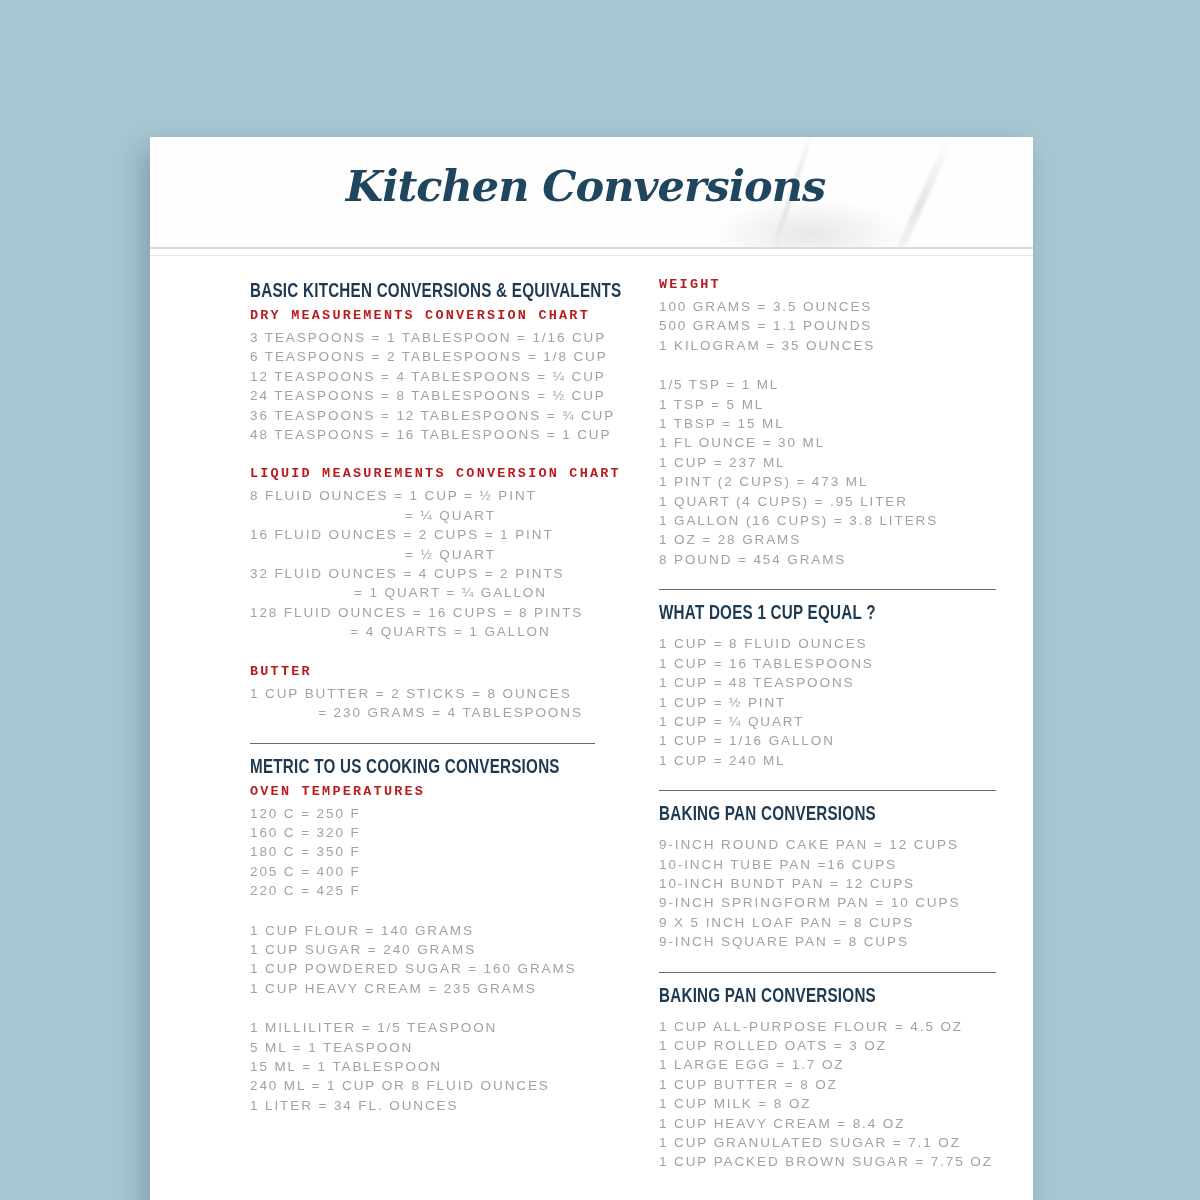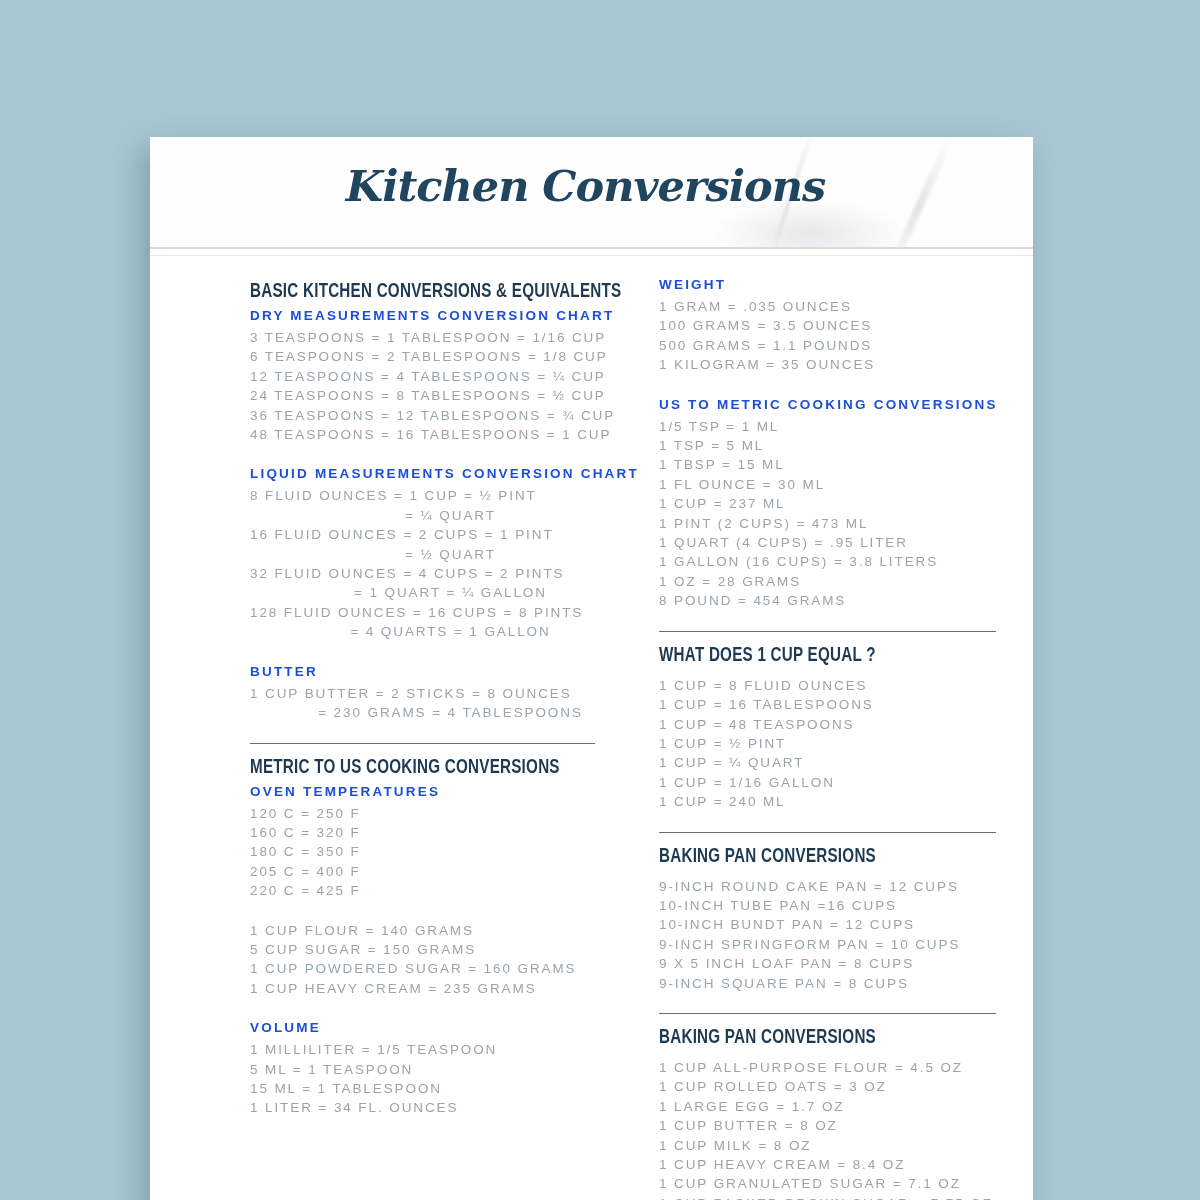--- a/index.html
+++ b/index.html
@@ -37,21 +37,21 @@
   .block.h1-only { margin-bottom:4px; }
 
   .h1 {
     display:inline-block; transform:scaleX(.78); transform-origin:0 50%;
     font-weight:700; font-size:19.5px; line-height:24px; letter-spacing:.3px;
     color:#1d3a52; white-space:nowrap; margin-bottom:10px;
   }
   .block > .h1:last-child { margin-bottom:0; }
   .h2 {
     font-weight:700; font-size:13.5px; line-height:19px; letter-spacing:2.2px;
-    color:#1d4ed8; margin-bottom:3px; white-space:nowrap;
+    color:#b91c1c; margin-bottom:3px; white-space:nowrap;font-family:Liberation Mono, monospace;
   }
   .line {
     font-size:13.5px; line-height:19.4px; letter-spacing:1.9px;
     color:#9aa4ac; white-space:nowrap;
   }
   .line.indent { padding-left:56px;text-align:center; }
   .divider { height:1px; background:#646e76; margin:14px 0 10px; }
 </style>
 </head>
 <body>
@@ -100,42 +100,40 @@
         <section class="block">
           <div class="h2">OVEN TEMPERATURES</div>
           <div class="line">120 C = 250 F</div>
           <div class="line">160 C = 320 F</div>
           <div class="line">180 C = 350 F</div>
           <div class="line">205 C = 400 F</div>
           <div class="line">220 C = 425 F</div>
         </section>
         <section class="block">
           <div class="line">1 CUP FLOUR = 140 GRAMS</div>
-          <div class="line">5 CUP SUGAR = 150 GRAMS</div>
+          <div class="line">1 CUP SUGAR = 240 GRAMS</div>
           <div class="line">1 CUP POWDERED SUGAR = 160 GRAMS</div>
           <div class="line">1 CUP HEAVY CREAM = 235 GRAMS</div>
         </section>
         <section class="block">
-          <div class="h2">VOLUME</div>
           <div class="line">1 MILLILITER = 1/5 TEASPOON</div>
           <div class="line">5 ML = 1 TEASPOON</div>
           <div class="line">15 ML = 1 TABLESPOON</div>
+          <div class="line">240 ML = 1 CUP OR 8 FLUID OUNCES</div>
           <div class="line">1 LITER = 34 FL. OUNCES</div>
         </section>
       </div>
     <div class="col col-right">
         <section class="block">
           <div class="h2">WEIGHT</div>
-          <div class="line">1 GRAM = .035 OUNCES</div>
           <div class="line">100 GRAMS = 3.5 OUNCES</div>
           <div class="line">500 GRAMS = 1.1 POUNDS</div>
           <div class="line">1 KILOGRAM = 35 OUNCES</div>
         </section>
         <section class="block">
-          <div class="h2">US TO METRIC COOKING CONVERSIONS</div>
           <div class="line">1/5 TSP = 1 ML</div>
           <div class="line">1 TSP = 5 ML</div>
           <div class="line">1 TBSP = 15 ML</div>
           <div class="line">1 FL OUNCE = 30 ML</div>
           <div class="line">1 CUP = 237 ML</div>
           <div class="line">1 PINT (2 CUPS) = 473 ML</div>
           <div class="line">1 QUART (4 CUPS) = .95 LITER</div>
           <div class="line">1 GALLON (16 CUPS) = 3.8 LITERS</div>
           <div class="line">1 OZ = 28 GRAMS</div>
           <div class="line">8 POUND = 454 GRAMS</div>

